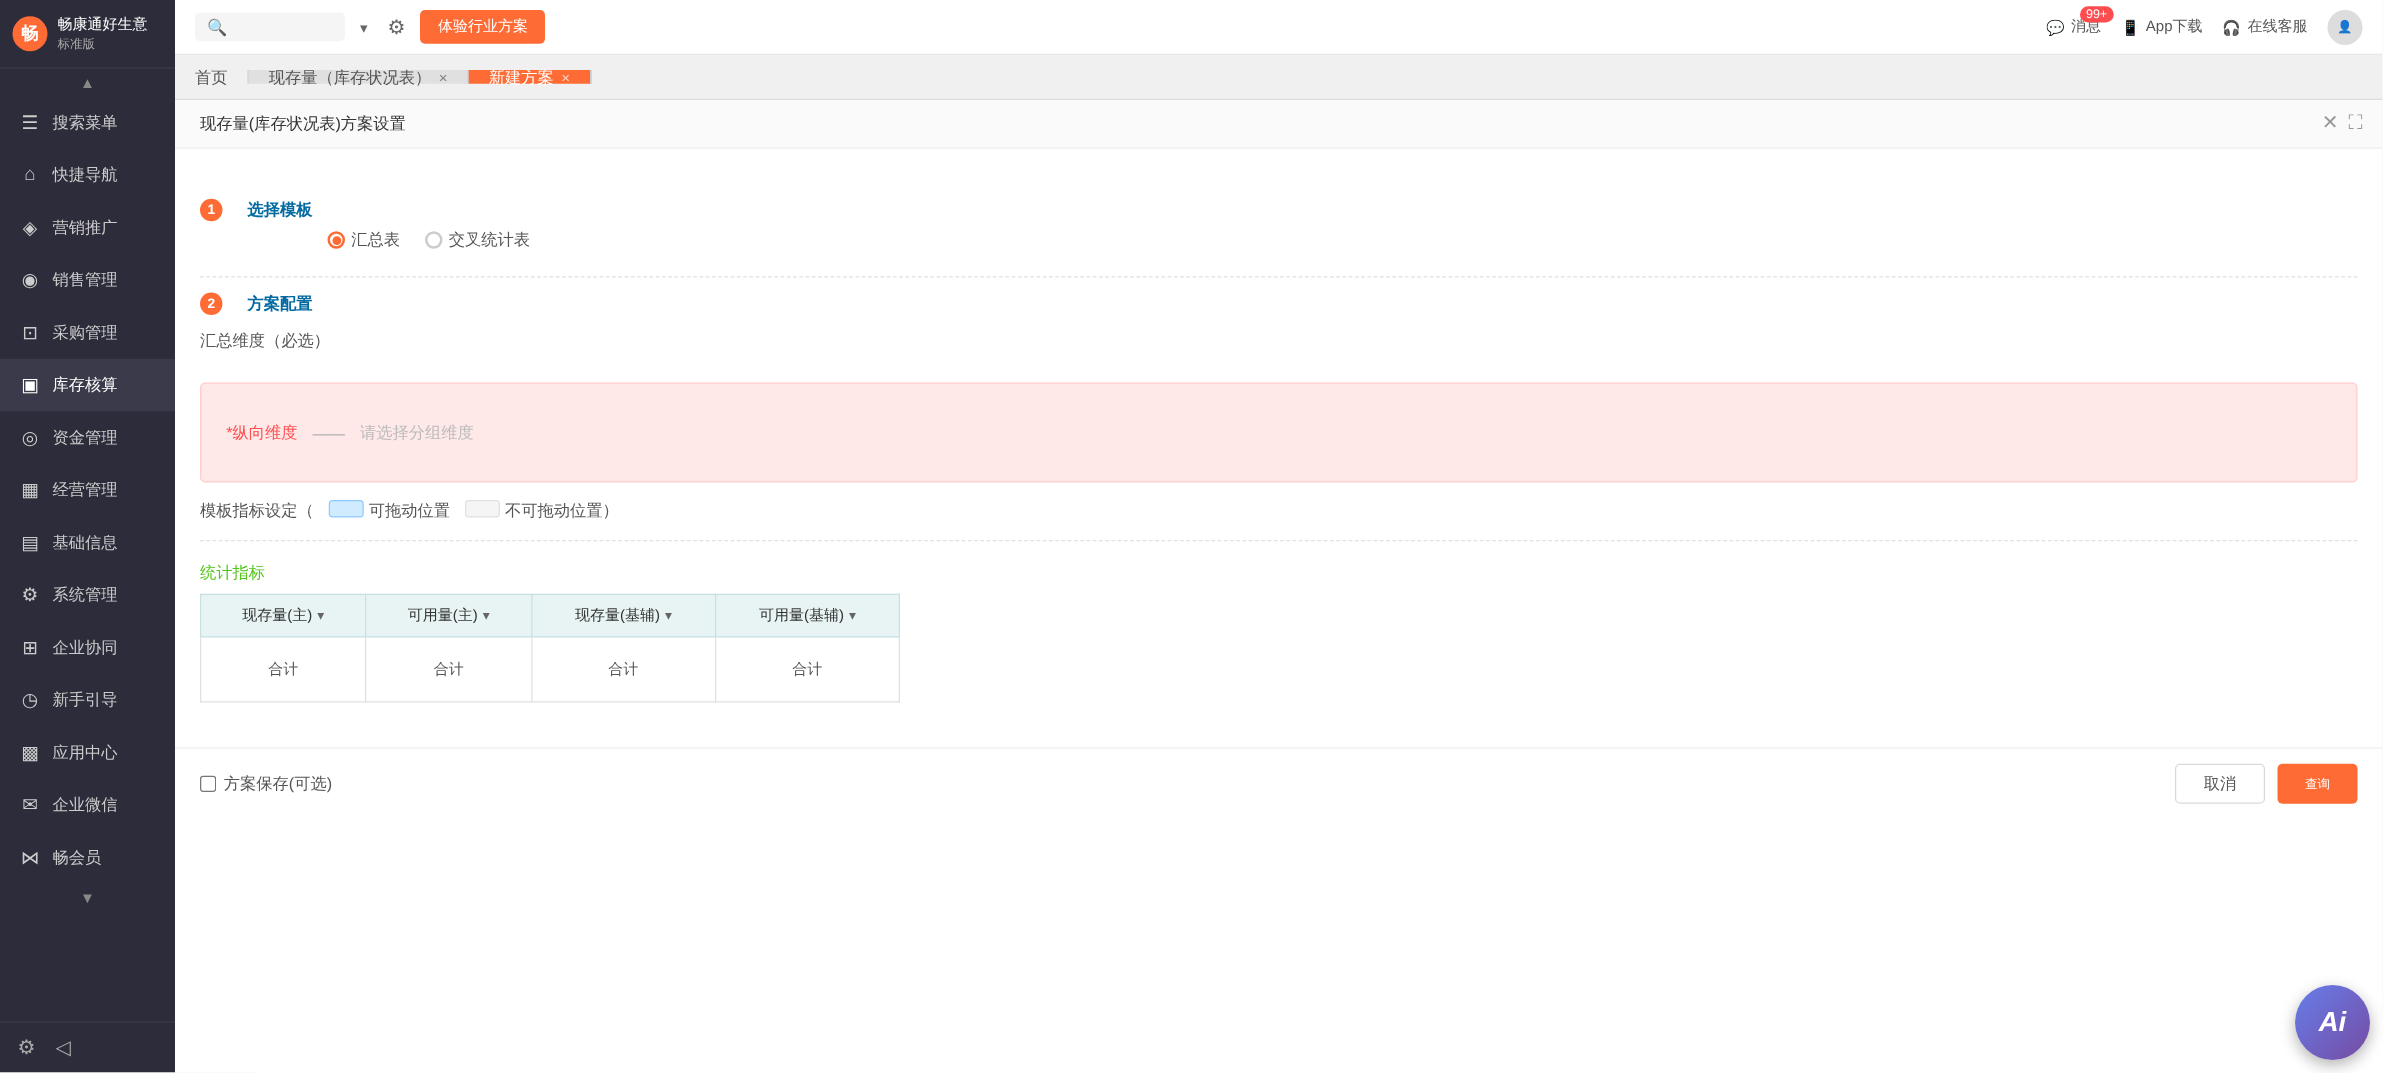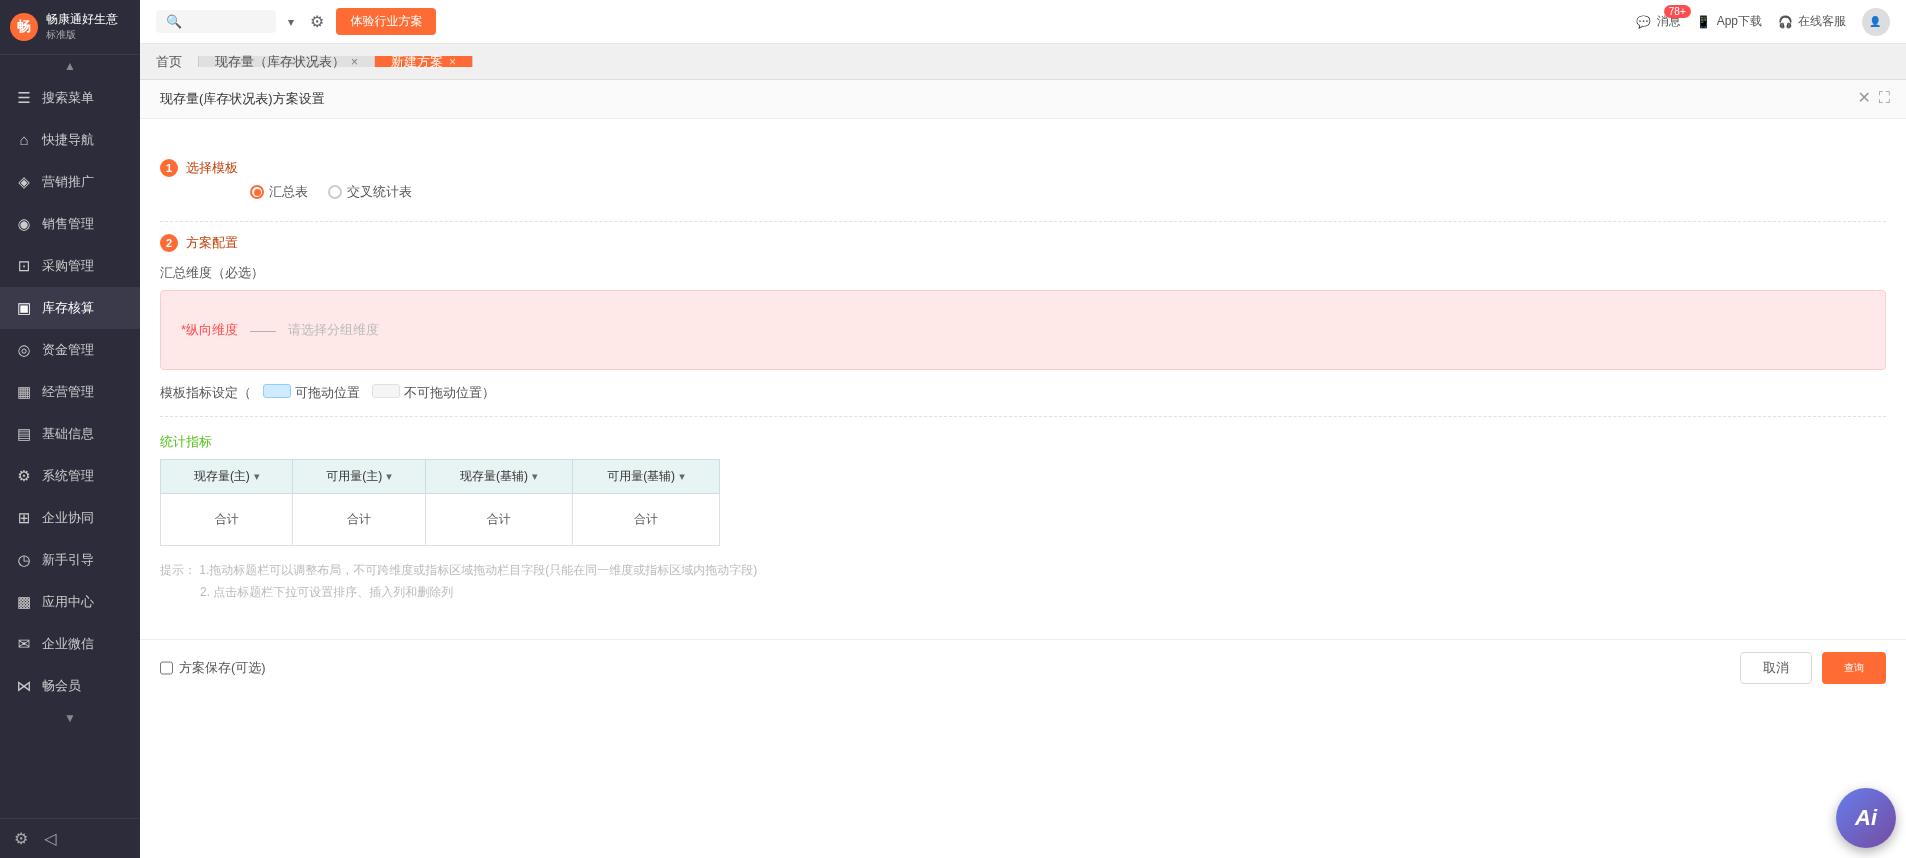--- a/index.html
+++ b/index.html
@@ -211,21 +211,21 @@
     }
     .step-badge {
       background: #ff6b35; color: #fff;
       width: 18px; height: 18px;
       border-radius: 50%;
       display: flex; align-items: center; justify-content: center;
       font-size: 11px; font-weight: bold;
       flex-shrink: 0;
     }
     .step-title {
-      font-size: 13px; color: #c2410c; font-weight: 400;
+      font-size: 13px; color: #0369a1; font-weight: 700; margin-left: 12px;
     }
 
     
     .radio-group {
       display: flex; align-items: center; gap: 20px;
       margin-left: 4px;
     }
     .radio-item {
       display: flex; align-items: center; gap: 5px;
       cursor: pointer; font-size: 13px; color: #555; margin-top: 48px;
@@ -248,21 +248,21 @@
     
     .section-divider {
       border: none;
       border-top: 1px dashed #e0e0e0;
       margin: 12px 0;
     }
 
     
     .dimension-label {
       font-size: 13px; color: #555;
-      margin-bottom: 8px;
+      margin-bottom: 24px;
     }
     .dimension-box {
       background: #ffe8e8;
       border: 1px solid #ffcccc;
       border-radius: 4px;
       padding: 20px 20px;
       display: flex;
       align-items: center;
       gap: 12px;
       min-height: 80px;
@@ -488,21 +488,21 @@
     <div class="topbar-dropdown">
       <span>▾</span>
     </div>
     <span class="topbar-settings">⚙</span>
     <button class="topbar-btn">体验行业方案</button>
 
     <div class="topbar-right">
       <div class="topbar-icon-group" style="position:relative;">
         <span>💬</span>
         <span>消息</span>
-        <span class="badge">78+</span>
+        <span class="badge">99+</span>
       </div>
       <div class="topbar-icon-group">
         <span>📱</span>
         <span>App下载</span>
       </div>
       <div class="topbar-icon-group">
         <span>🎧</span>
         <span>在线客服</span>
       </div>
       <div class="avatar-box">
@@ -620,30 +620,20 @@
             <tbody>
               <tr>
                 <td>合计</td>
                 <td>合计</td>
                 <td>合计</td>
                 <td>合计</td>
               </tr>
             </tbody>
           </table>
 
-          <div class="tip-section">
-            <div>
-              <span style="color:#bbb;">提示：</span>
-              <span>1.拖动标题栏可以调整布局，不可跨维度或指标区域拖动栏目字段(只能在同一维度或指标区域内拖动字段)</span>
-            </div>
-            <div>
-              <span style="margin-left:40px;"></span>
-              <span>2. 点击标题栏下拉可设置排序、插入列和删除列</span>
-            </div>
-          </div>
 
         </div>
       </div>
 
       <div class="form-footer">
         <label class="save-checkbox">
           <input type="checkbox" style="">
           <span>方案保存(可选)</span>
         </label>
         <div class="footer-actions">

